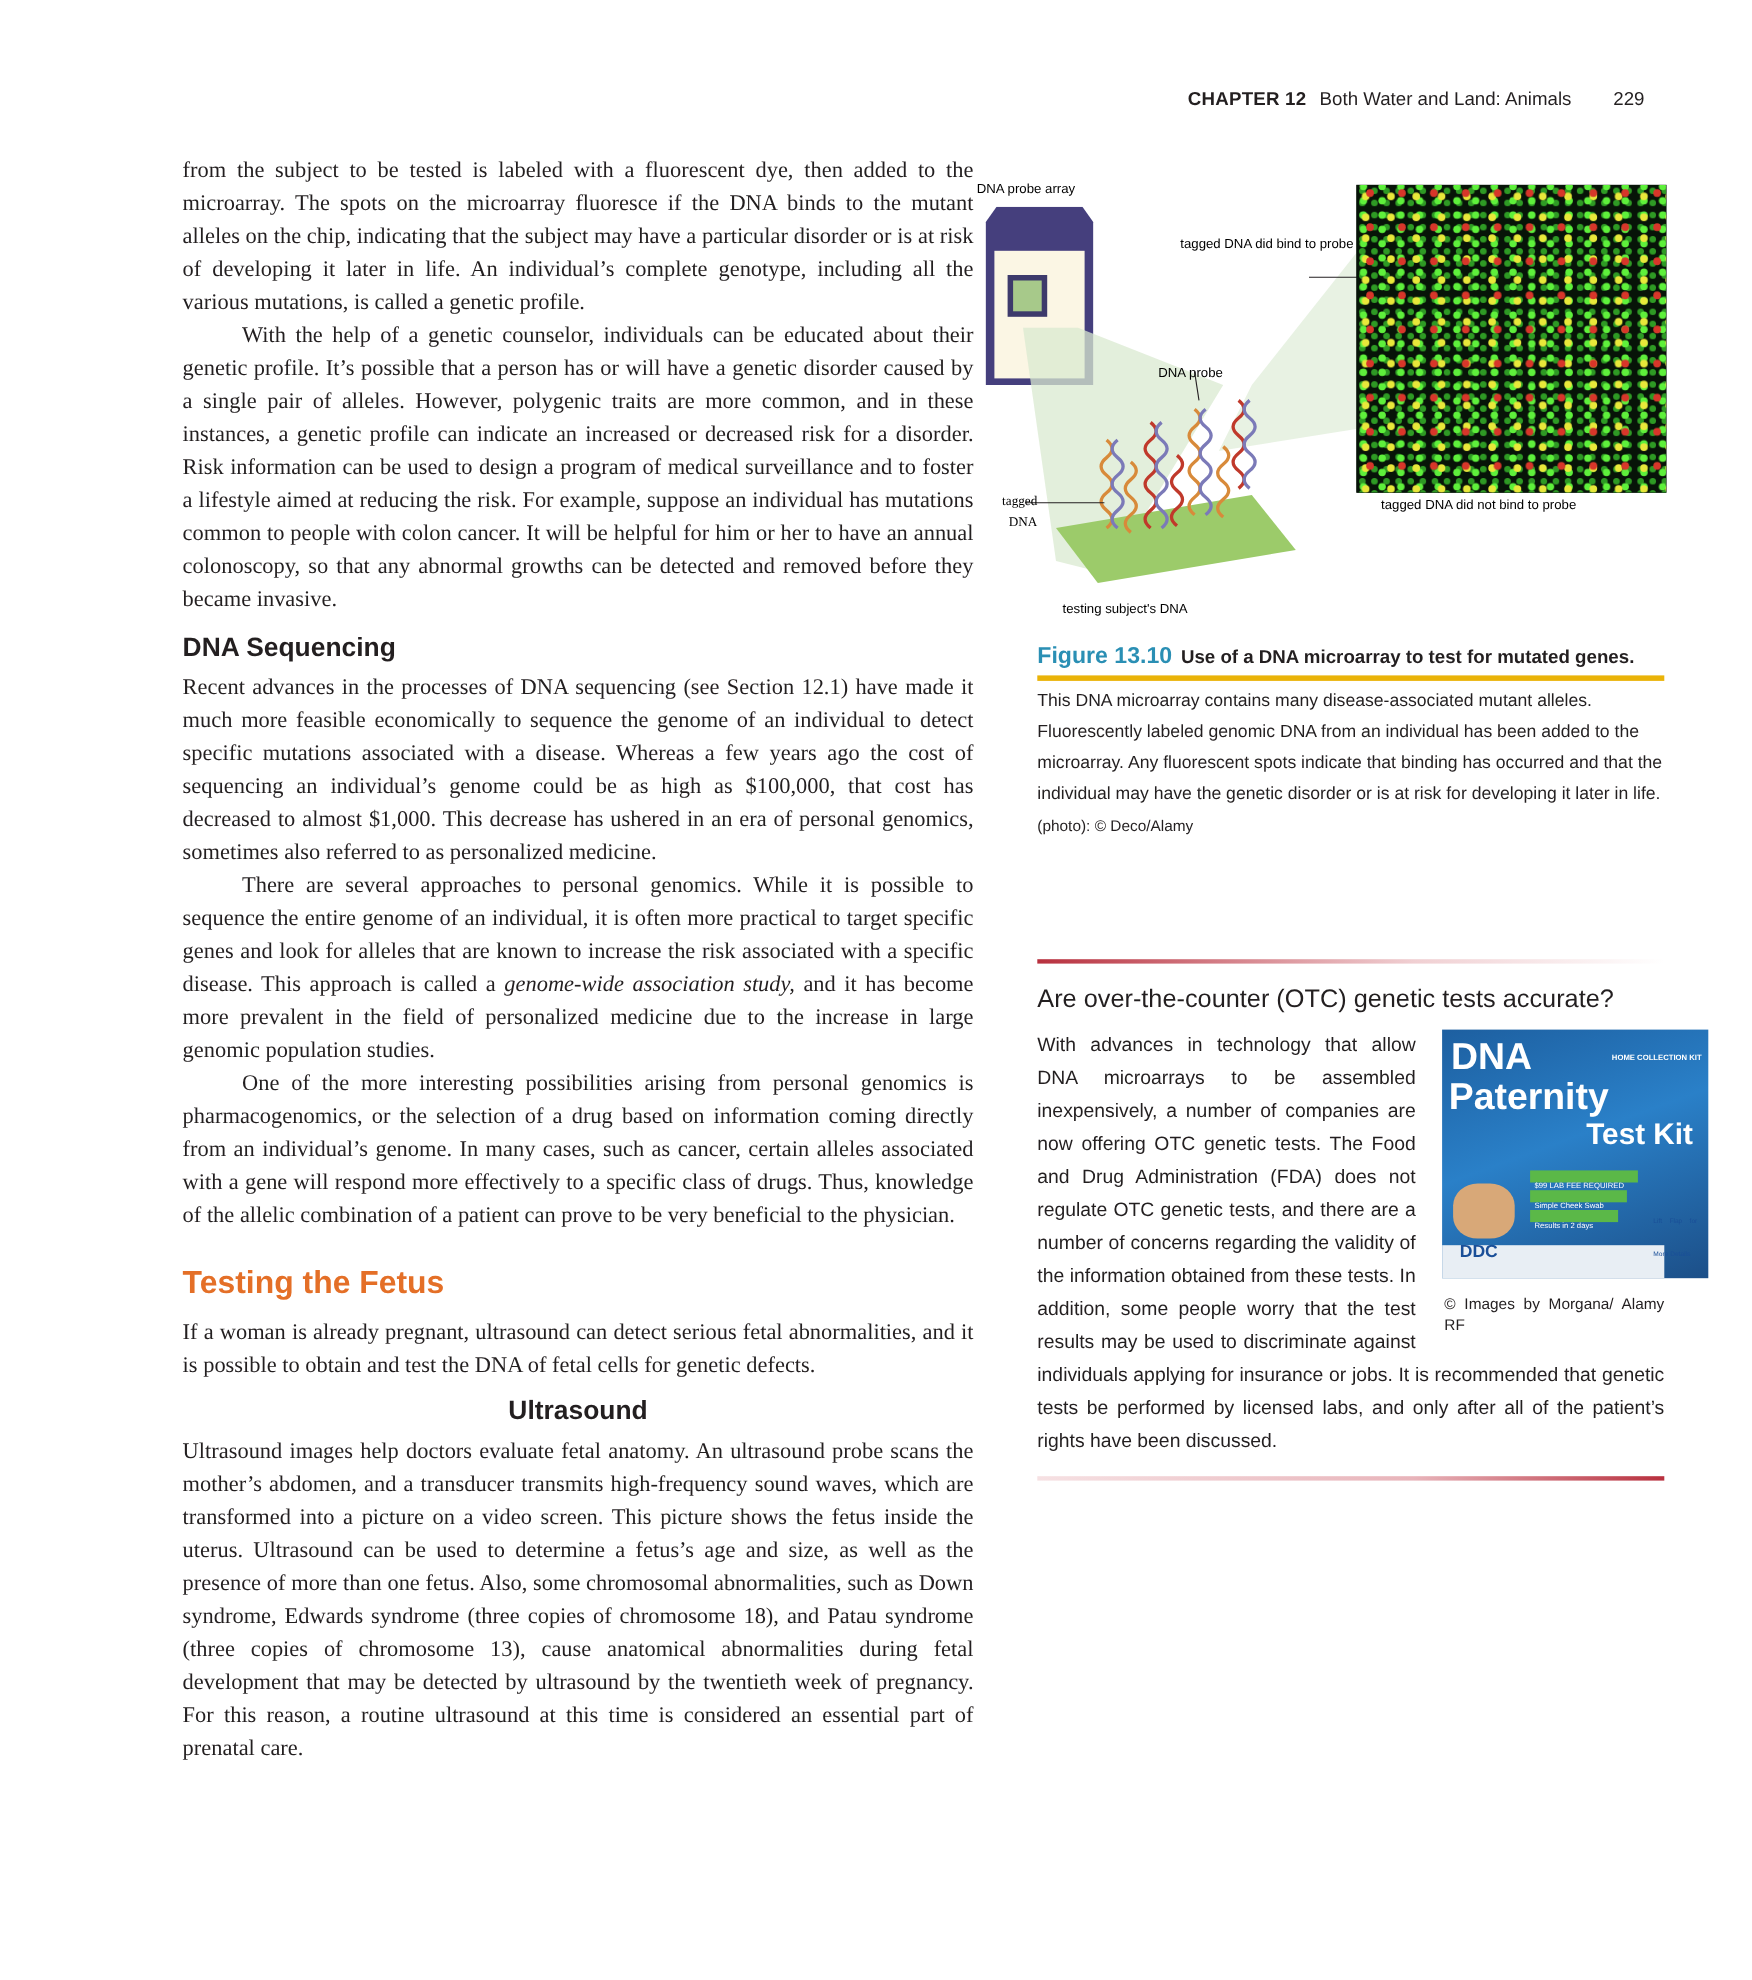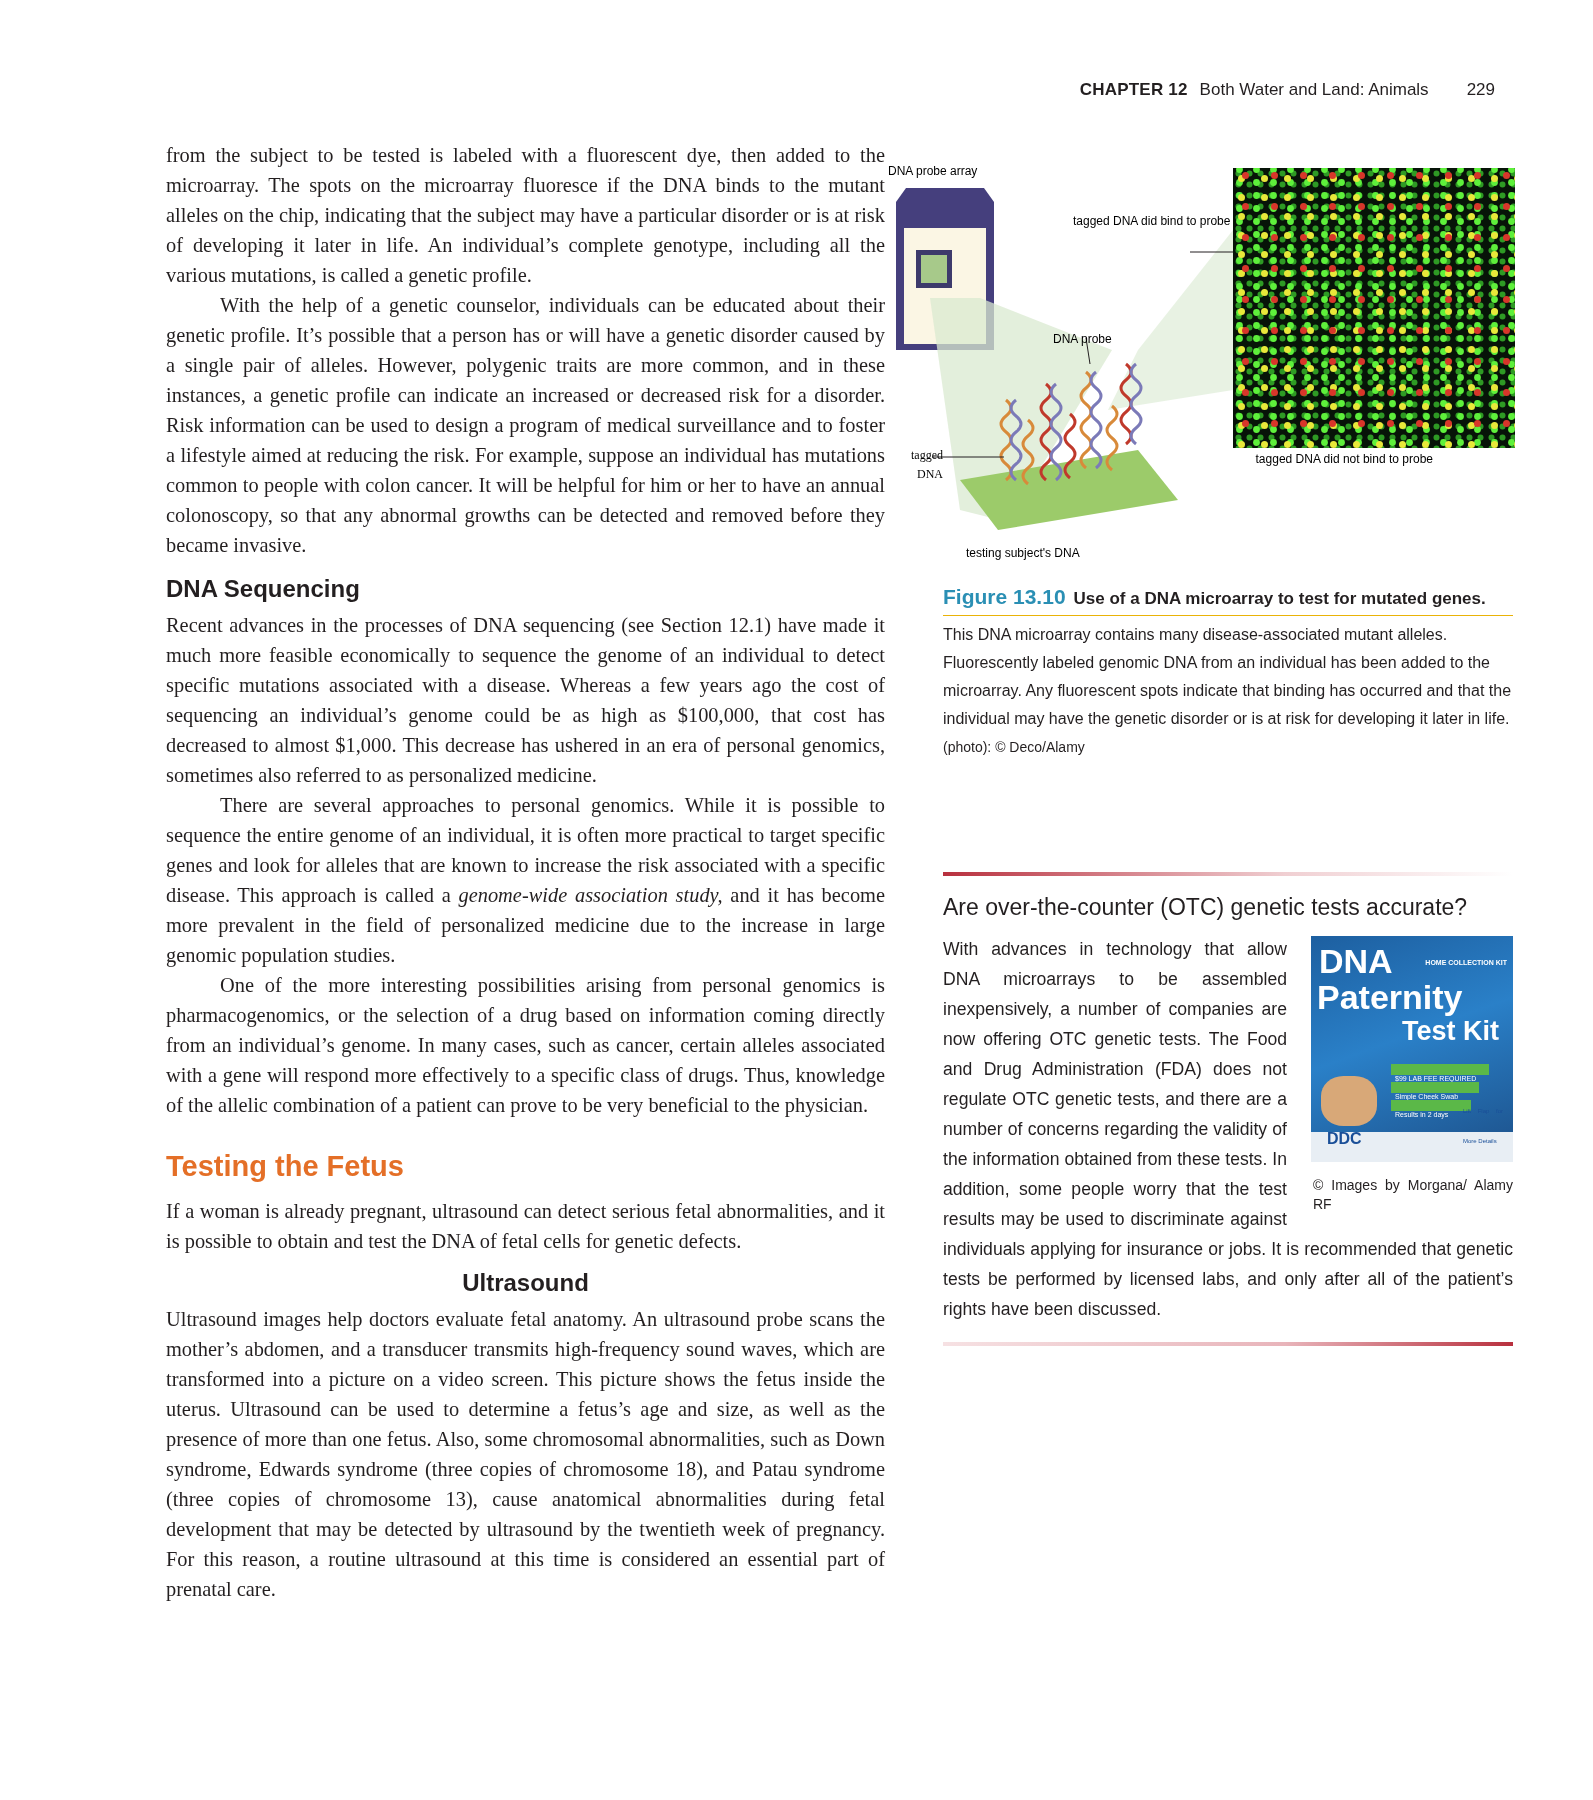--- a/index.html
+++ b/index.html
@@ -19,34 +19,34 @@
     .sec-h.sub { margin-top:12px;text-align:center; }
     em { font-style:italic; }
 
     
     .figure { position:absolute; left:888px; top:150px; width:625px; height:420px; }
     .fig-label { position:absolute; font-family:"Liberation Sans", sans-serif; font-size:12px; color:#000000; line-height:19px;text-align:right; }
     .chip { position:absolute; left:8px; top:38px; width:98px; height:162px; }
     .microarray { position:absolute; left:345px; top:18px; width:282px; height:280px; background:#061208; overflow:hidden; }
 
     .fig-caption { position:absolute; left:943px; top:584px; width:570px; font-family:"Liberation Sans", sans-serif; }
-    .fig-caption .cap-title { font-size:17px; font-weight:bold; line-height:25px; padding-bottom:4px; border-bottom:1px solid #eab308; }
+    .fig-caption .cap-title { font-size:17px; font-weight:bold; line-height:25px; padding-bottom:4px; border-bottom:5px solid #eab308; }
     .fig-caption .fig-num { color:#2a8fb4; font-size:21px; margin-right:8px; }
     .fig-caption .cap-body { font-size:16px; line-height:28px; margin-top:5px; color:#231f20; }
     .fig-caption .credit { font-size:14px; margin-top:6px; }
 
     
     .connections { position:absolute; left:943px; top:870px; width:570px; font-family:"Liberation Sans", sans-serif; }
     .conn-bar { height:44px; background:linear-gradient(90deg, #ffffff 0%, #ffffff 55%, #f3d9db 75%, #b8303e 100%); position:relative; }
     .conn-title { position:absolute; left:0; top:6px; font-size:27px; color:#a31f2d; }
     .conn-rule { height:4px; background:linear-gradient(90deg, #b8303e 0%, #f0cfd2 60%, #ffffff 100%); margin-top:2px; }
     .conn-q { font-size:23px; font-weight:normal; line-height:30px; margin-top:16px; color:#231f20; }
     .conn-body { font-size:17.6px; line-height:30px; margin-top:12px; text-align:justify; color:#231f20; }
     .conn-photo { float:right; width:202px; margin-left:24px; margin-top:2px; margin-bottom:4px; }
-    .photo-box { width:202px; height:226px; background:linear-gradient(160deg,#1d5fa0 0%, #2a80c8 45%, #1c4f88 100%); position:relative; overflow:hidden; }
+    .photo-box { width:242px; height:226px; background:linear-gradient(160deg,#1d5fa0 0%, #2a80c8 45%, #1c4f88 100%); position:relative; overflow:hidden; }
     .photo-credit { font-size:14px; line-height:19px; padding-left:2px; margin-top:14px; }
     .conn-bottom { height:4px; background:linear-gradient(90deg, #f6e1e3 0%, #e8b4ba 60%, #b8303e 100%); margin-top:18px; }
   </style>
 </head>
 <body>
 
 <div class="running-head">
   <span class="chap">CHAPTER 12</span>
   <span class="title">Both Water and Land: Animals</span>
   <span class="pnum">229</span>

